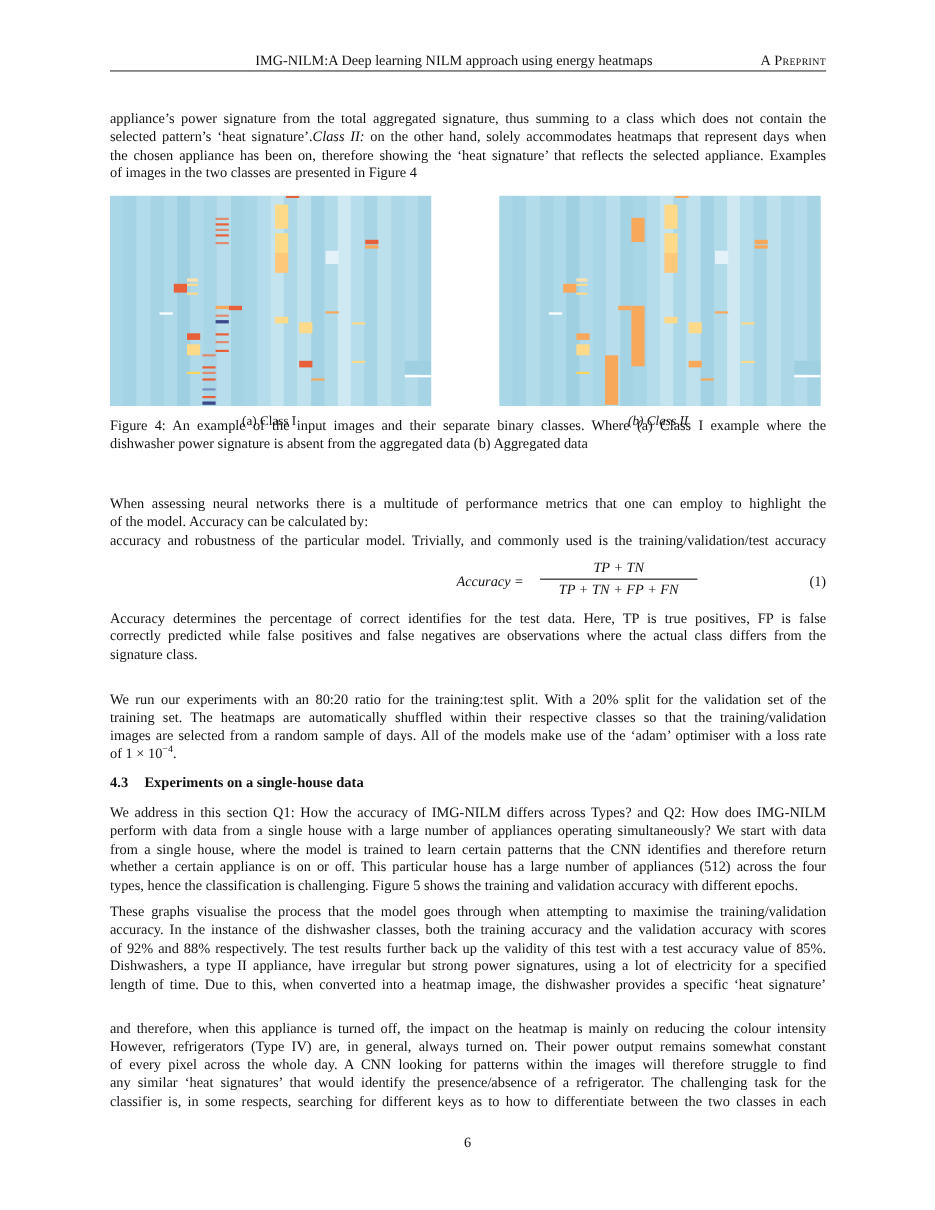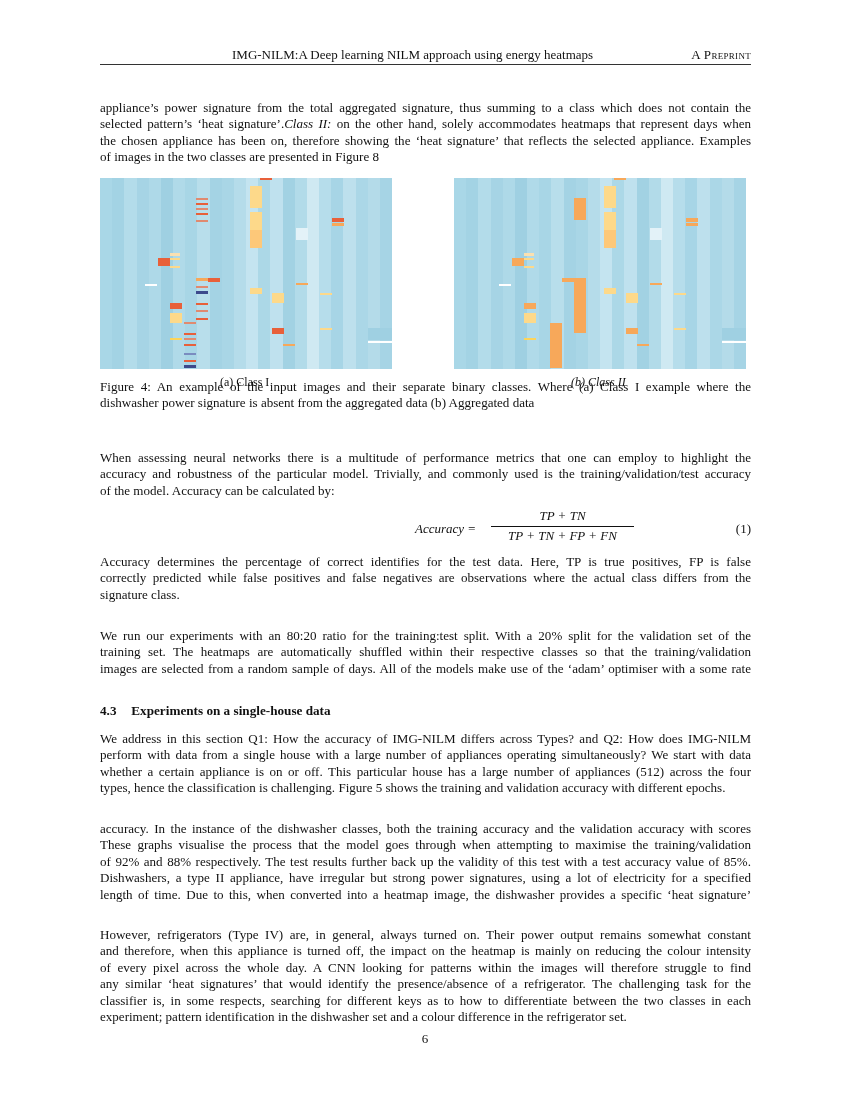--- a/index.html
+++ b/index.html
@@ -51,21 +51,21 @@
 
 <div class="header">
   <span class="title">IMG-NILM:A Deep learning NILM approach using energy heatmaps</span>
   <span class="preprint">A Preprint</span>
 </div>
 
 <div class="para" style="top:100px;">
   <span class="line">appliance’s power signature from the total aggregated signature, thus summing to a class which does not contain the</span>
   <span class="line"><span>selected pattern’s ‘heat signature’.</span><i>Class II:</i><span> on the other hand, solely accommodates heatmaps that represent days when</span></span>
   <span class="line">the chosen appliance has been on, therefore showing the ‘heat signature’ that reflects the selected appliance. Examples</span>
-  <span class="line last">of images in the two classes are presented in Figure 8</span>
+  <span class="line last">of images in the two classes are presented in Figure 4</span>
 </div>
 
 <div class="heatmap" id="hm1" style="left:100px; width:292px;">
     <div class="col" style="left: 0px; width: 12.6667px; background: rgb(169, 215, 231);"></div>
     <div class="col" style="left: 12.1667px; width: 12.6667px; background: rgb(163, 211, 228);"></div>
     <div class="col" style="left: 24.3333px; width: 12.6667px; background: rgb(179, 220, 234);"></div>
     <div class="col" style="left: 36.5px; width: 12.6667px; background: rgb(166, 212, 229);"></div>
     <div class="col" style="left: 48.6667px; width: 12.6667px; background: rgb(174, 217, 232);"></div>
     <div class="col" style="left: 60.8333px; width: 12.6667px; background: rgb(159, 208, 226);"></div>
     <div class="col" style="left: 73px; width: 12.6667px; background: rgb(176, 218, 233);"></div>
@@ -189,22 +189,22 @@
 <span class="subcap" style="left:220px;">(a) Class I</span>
 <span class="subcap" style="left:571px;font-style:italic;">(b) Class II</span>
 
 <div class="para" style="top:379px;">
   <span class="line">Figure 4:  An example of the input images and their separate binary classes.  Where (a) Class I example where the</span>
   <span class="line last">dishwasher power signature is absent from the aggregated data (b) Aggregated data</span>
 </div>
 
 <div class="para" style="top:450px;">
   <span class="line">When assessing neural networks there is a multitude of performance metrics that one can employ to highlight the</span>
+  <span class="line last">of the model. Accuracy can be calculated by:</span>
   <span class="line">accuracy and robustness of the particular model. Trivially, and commonly used is the training/validation/test accuracy</span>
-  <span class="line last">of the model. Accuracy can be calculated by:</span>
 </div>
 
 <div class="eq">
   <span class="lhs">Accuracy =</span>
   <span class="frac">
     <span class="num">TP + TN</span>
     <span class="bar"></span>
     <span class="den">TP + TN + FP + FN</span>
   </span>
   <span class="eqno">(1)</span>
@@ -212,45 +212,46 @@
 
 <div class="para" style="top:554px;">
   <span class="line">Accuracy determines the percentage of correct identifies for the test data.  Here, TP is true positives, FP is false</span>
   <span class="line">correctly predicted while false positives and false negatives are observations where the actual class differs from the</span>
   <span class="line last">signature class.</span>
 </div>
 
 <div class="para" style="top:628px;">
   <span class="line">We run our experiments with an 80:20 ratio for the training:test split.  With a 20% split for the validation set of the</span>
   <span class="line">training set.  The heatmaps are automatically shuffled within their respective classes so that the training/validation</span>
-  <span class="line">images are selected from a random sample of days.  All of the models make use of the ‘adam’ optimiser with a some rate</span>
+  <span class="line">images are selected from a random sample of days.  All of the models make use of the ‘adam’ optimiser with a loss rate</span>
+  <span class="line last"><span>of 1 × 10</span><sup>−4</sup><span>.</span></span>
 </div>
 
 <div class="section">
   <span class="num">4.3</span>
   <span>Experiments on a single-house data</span>
 </div>
 
 <div class="para" style="top:731px;">
   <span class="line">We address in this section Q1: How the accuracy of IMG-NILM differs across Types? and Q2: How does IMG-NILM</span>
   <span class="line">perform with data from a single house with a large number of appliances operating simultaneously? We start with data</span>
+  <span class="line">from a single house, where the model is trained to learn certain patterns that the CNN identifies and therefore return</span>
   <span class="line">whether a certain appliance is on or off. This particular house has a large number of appliances (512) across the four</span>
   <span class="line last">types, hence the classification is challenging. Figure 5 shows the training and validation accuracy with different epochs.</span>
 </div>
 
 <div class="para" style="top:821px;">
+  <span class="line">These graphs visualise the process that the model goes through when attempting to maximise the training/validation</span>
   <span class="line">accuracy. In the instance of the dishwasher classes, both the training accuracy and the validation accuracy with scores</span>
-  <span class="line">These graphs visualise the process that the model goes through when attempting to maximise the training/validation</span>
   <span class="line">of 92% and 88% respectively. The test results further back up the validity of this test with a test accuracy value of 85%.</span>
   <span class="line">Dishwashers, a type II appliance, have irregular but strong power signatures, using a lot of electricity for a specified</span>
   <span class="line">length of time. Due to this, when converted into a heatmap image, the dishwasher provides a specific ‘heat signature’</span>
 </div>
 
 <div class="para" style="top:927px;">
+  <span class="line">and therefore, when this appliance is turned off, the impact on the heatmap is mainly on reducing the colour intensity</span>
   <span class="line">However, refrigerators (Type IV) are, in general, always turned on. Their power output remains somewhat constant</span>
-  <span class="line">and therefore, when this appliance is turned off, the impact on the heatmap is mainly on reducing the colour intensity</span>
   <span class="line">of every pixel across the whole day.  A CNN looking for patterns within the images will therefore struggle to find</span>
   <span class="line">any similar ‘heat signatures’ that would identify the presence/absence of a refrigerator. The challenging task for the</span>
   <span class="line">classifier is, in some respects, searching for different keys as to how to differentiate between the two classes in each</span>
-  <span class="line last">experiment; pattern identification in the dishwasher set and a colour difference in the refrigerator set.</span>
 </div>
 
 <div class="pagenum">6</div>
 
 </body></html>

